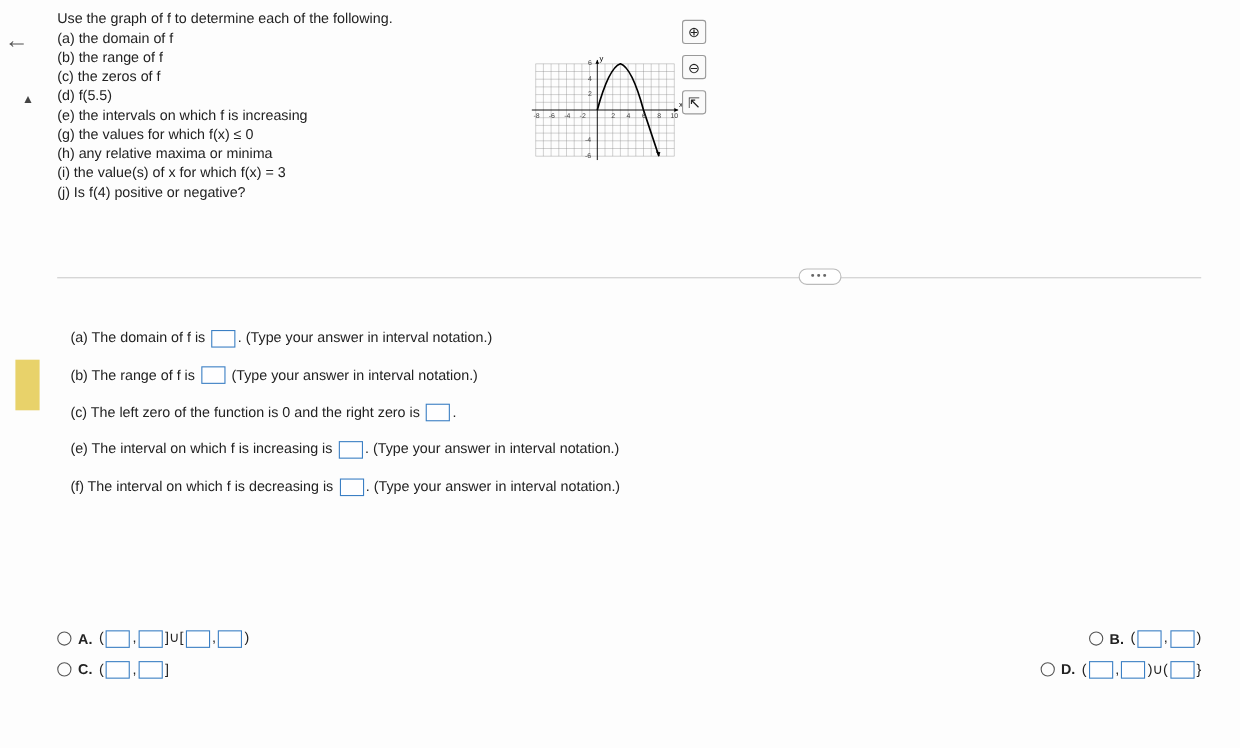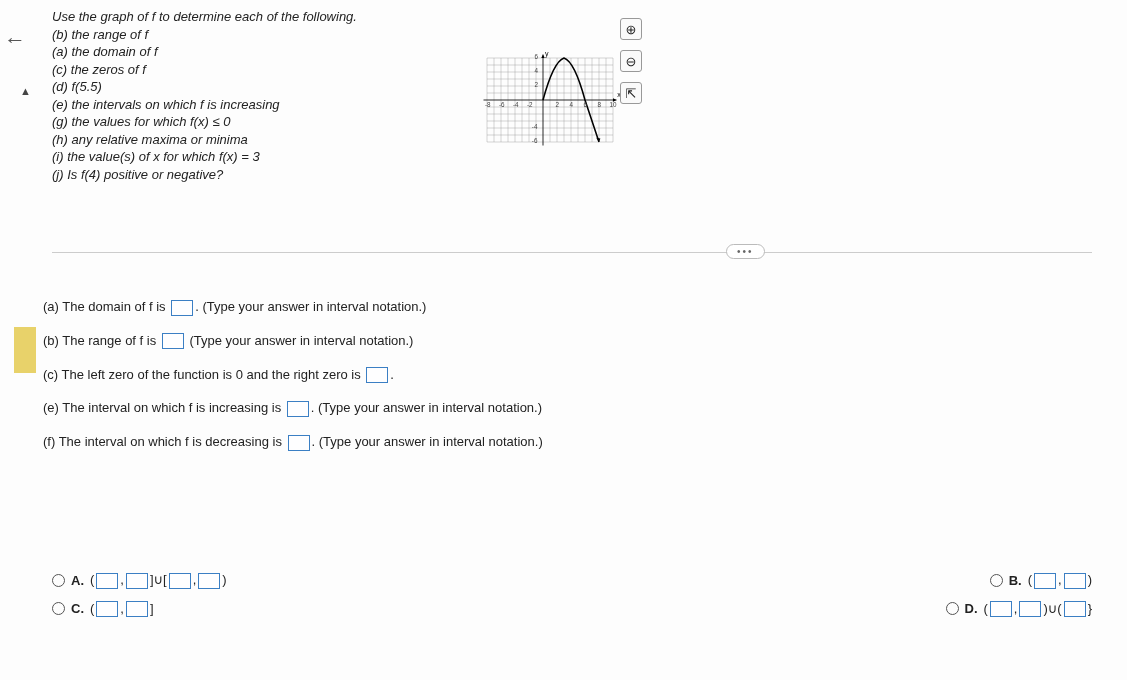--- a/index.html
+++ b/index.html
@@ -1,46 +1,46 @@
 <!DOCTYPE html>
 <html><head>
 <meta charset="utf-8">
 <style>
 * { box-sizing: border-box; margin: 0; padding: 0; }
 body { font-family: Arial, sans-serif; font-size: 13px; background: #fdfdfd; color: #222; width: 1127px; height: 680px; position: relative; overflow: hidden; }
 .back-arrow { position: absolute; left: 4px; top: 24px; font-size: 22px; color: #555; cursor: pointer; }
 .scroll-up { position: absolute; left: 20px; top: 85px; color: #444; font-size: 11px; cursor: pointer; }
 .content { position: absolute; left: 52px; top: 8px; right: 10px; }
-.prompt { line-height: 1.35; font-style: italic; }
+.prompt { line-height: 1.35; }
 .graph-box { position: absolute; left: 480px; top: 40px; }
 .tool-col { position: absolute; left: 620px; top: 18px; display: flex; flex-direction: column; gap: 10px; }
 .tool { width: 22px; height: 22px; border: 1px solid #999; border-radius: 3px; background: #fafafa; display: flex; align-items: center; justify-content: center; font-size: 13px; cursor: pointer; }
 hr.divider { position: absolute; left: 52px; top: 252px; width: 1040px; border: none; border-top: 1px solid #ccc; }
 .dots { position: absolute; left: 726px; top: 244px; background: #fff; border: 1px solid #bbb; border-radius: 10px; padding: 1px 10px; font-size: 10px; color: #666; letter-spacing: 2px; }
-.answers { position: absolute; left: 43px; top: 290px; line-height: 2.6; }
+.answers { position: absolute; left: 64px; top: 290px; line-height: 2.6; }
 .ibox { display: inline-block; width: 22px; height: 16px; border: 1px solid #3b7fc4; background: #fefeff; vertical-align: middle; margin: 0 2px; }
 .options { position: absolute; left: 52px; top: 560px; width: 1040px; }
 .opt-row { display: flex; justify-content: space-between; margin-top: 12px; }
 .opt { display: flex; align-items: center; gap: 6px; }
 .radio { width: 13px; height: 13px; border: 1.5px solid #555; border-radius: 50%; display: inline-block; cursor: pointer; }
 .highlight { position: absolute; left: 14px; top: 327px; width: 22px; height: 46px; background: #e8d26a; }
 svg.graph { width: 140px; height: 120px; }
 </style>
 </head>
 <body>
 
 <span class="back-arrow">←</span>
 <span class="scroll-up">▲</span>
 <div class="highlight"></div>
 
 <div class="content">
   <div class="prompt">
     <div>Use the graph of f to determine each of the following.</div>
+    <div>(a) the domain of f</div>
     <div>(b) the range of f</div>
-    <div>(a) the domain of f</div>
     <div>(c) the zeros of f</div>
     <div>(d) f(5.5)</div>
     <div>(e) the intervals on which f is increasing</div>
     <div>(g) the values for which f(x) ≤ 0</div>
     <div>(h) any relative maxima or minima</div>
     <div>(i) the value(s) of x for which f(x) = 3</div>
     <div>(j) Is f(4) positive or negative?</div>
   </div>
 </div>
 

